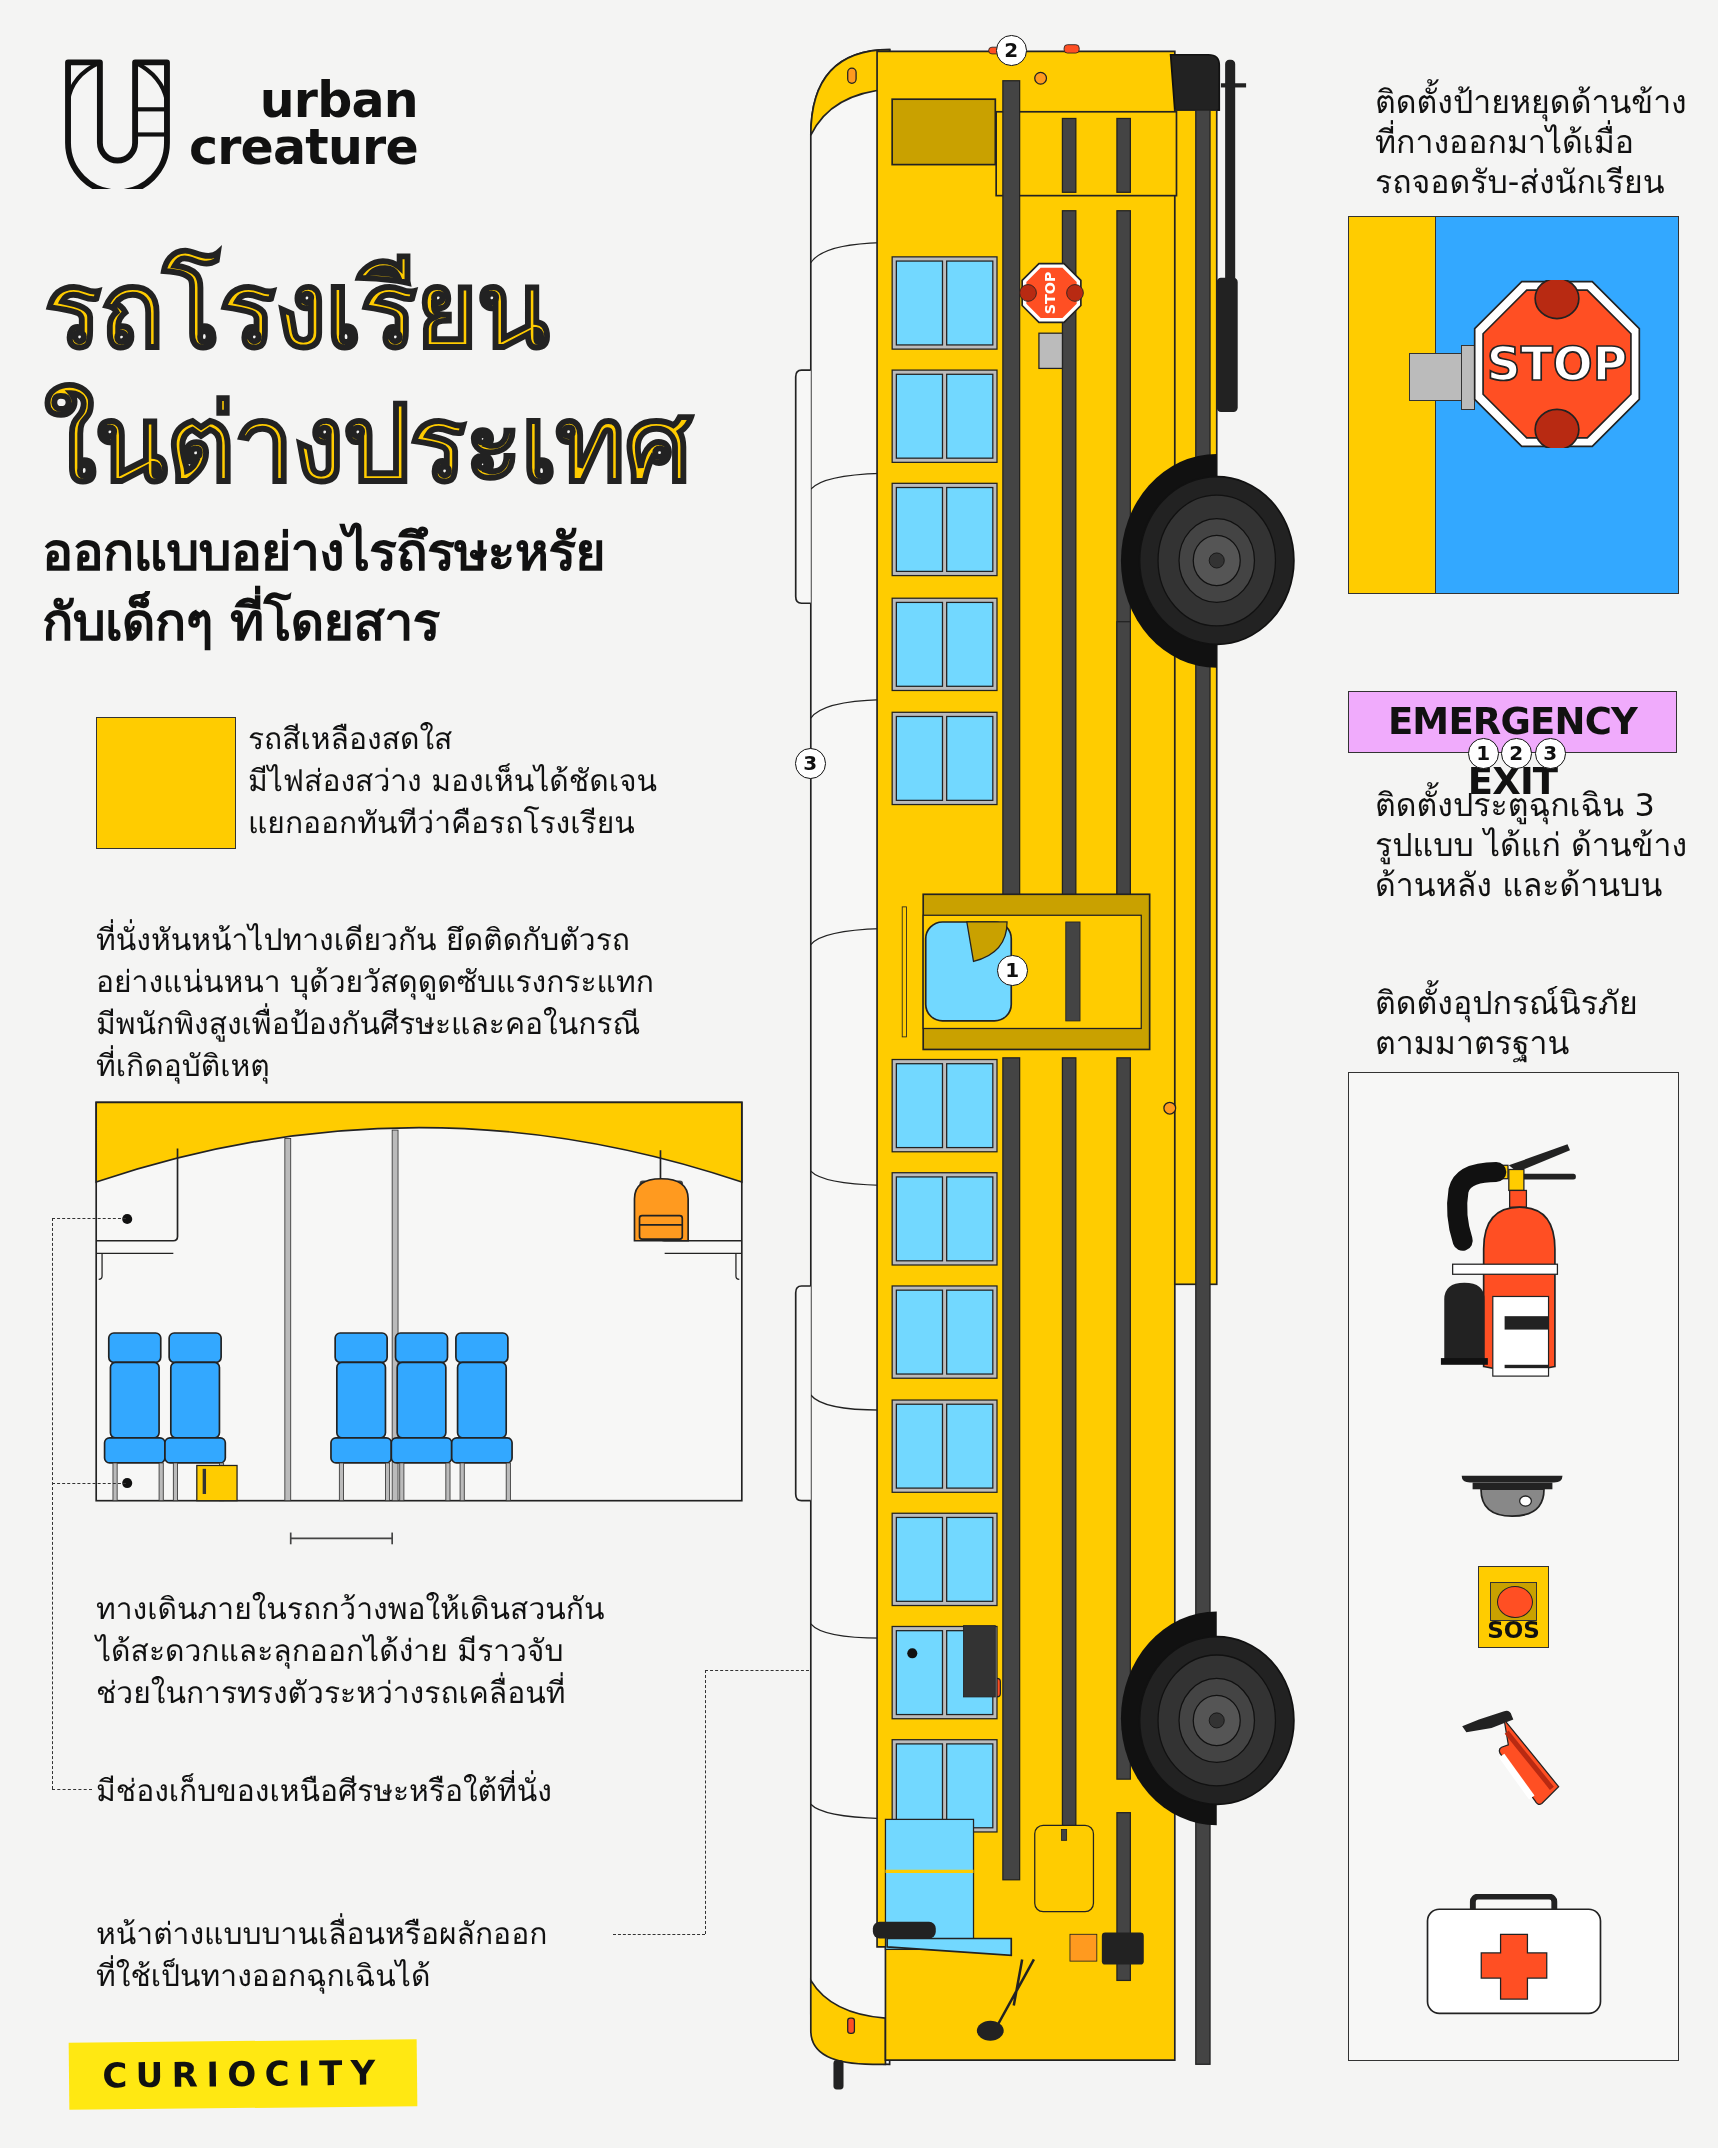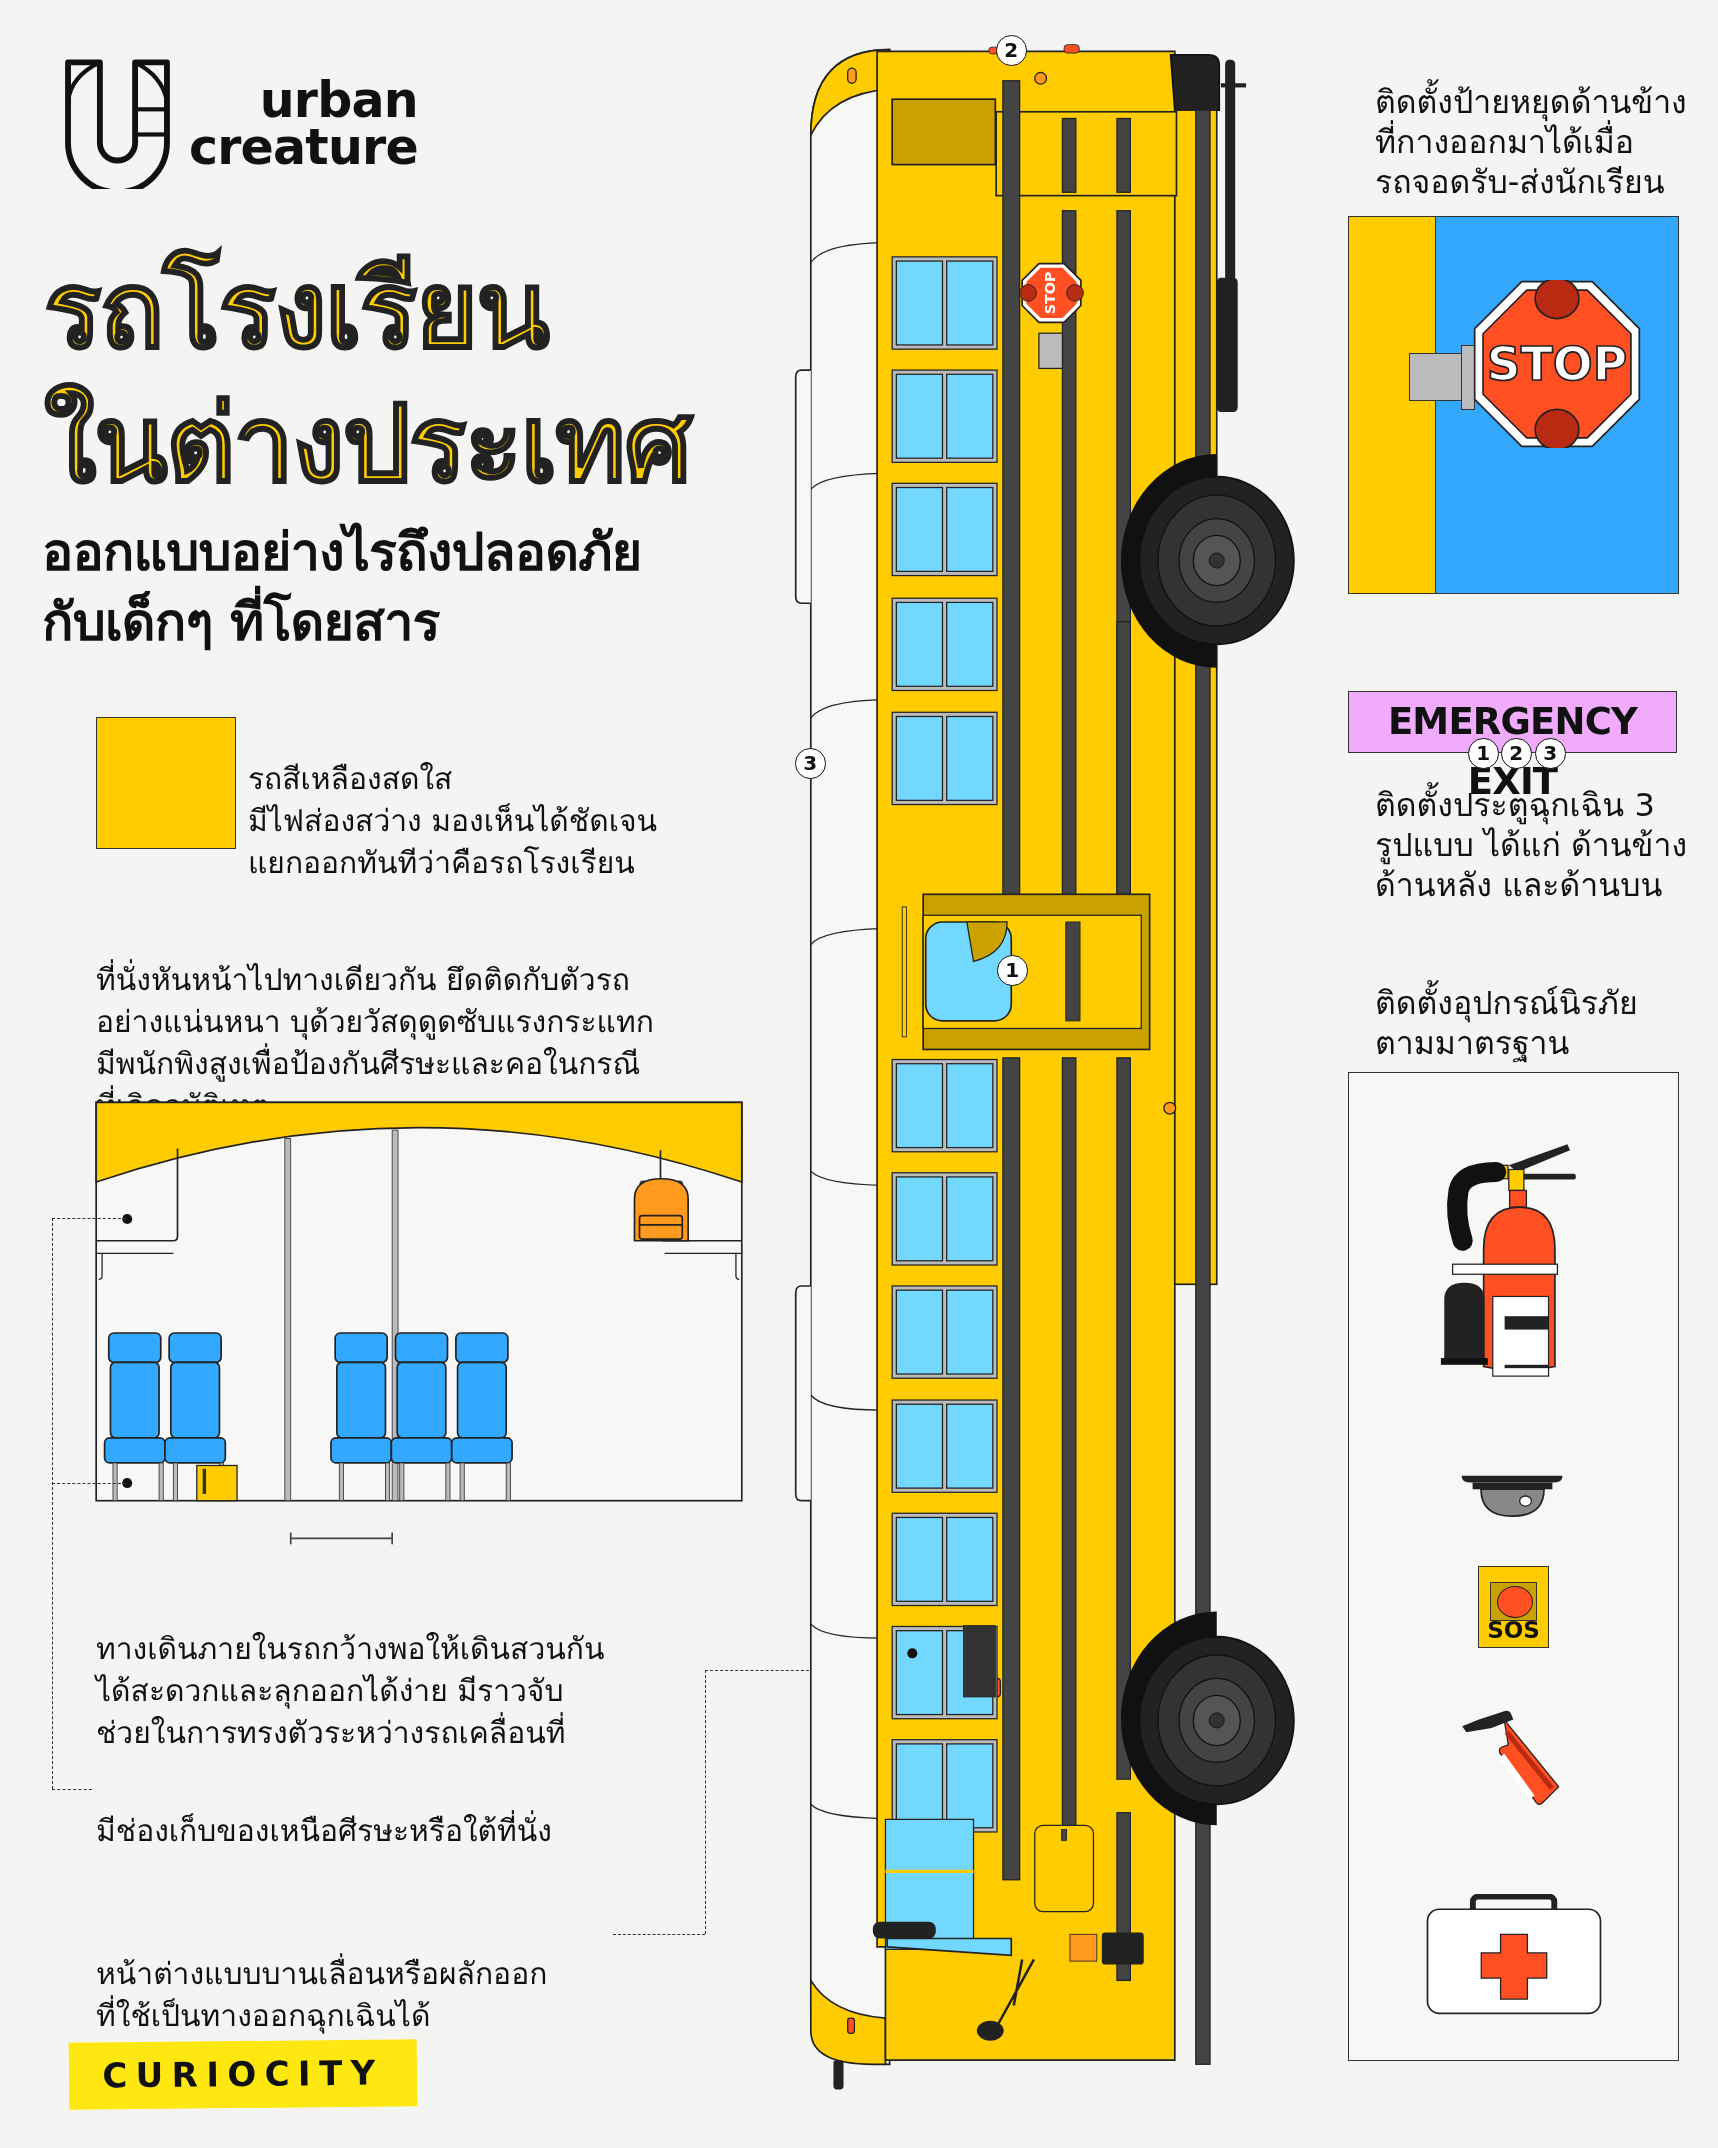--- a/index.html
+++ b/index.html
@@ -12,21 +12,21 @@
   .abs { position: absolute; }
   
   .logo-text { position:absolute; left:189px; top:77px; font-family:"DejaVu Sans", sans-serif; font-weight:bold; font-size:49px; line-height:47px; letter-spacing:-0.8px; color:#111;text-align:right; }
   
   .title-line {
     position:absolute; left:44px; font-family:Liberation Sans, sans-serif; font-weight:bold;
     font-size:107px; line-height:117px; color:#ffcc00;
     -webkit-text-stroke: 2.5px #222; letter-spacing:-1.7px; white-space:nowrap;
   }
   .subtitle { position:absolute; left:42px; font-weight:bold; font-size:52px; line-height:67px; color:#111; white-space:nowrap; letter-spacing:-0.8px; }
-  .body-text { position:absolute; font-family:"DejaVu Sans", sans-serif; font-size:30px; line-height:42px; color:#111; white-space:nowrap;margin-top:40px; }
+  .body-text { position:absolute; font-family:"DejaVu Sans", sans-serif; font-size:30px; line-height:42px; color:#111; white-space:nowrap; }
   .right-text { position:absolute; font-family:"DejaVu Sans", sans-serif; font-size:32px; line-height:40px; color:#111; white-space:nowrap;margin-left:28px; }
   .yellow-swatch { position:absolute; left:96px; top:717px; width:138px; height:130px; background:#ffcc00; border:1.7px solid #333; }
   .panel { position:absolute; border:1.7px solid #333; }
   .emergency-label { position:absolute; left:1348px; top:691px; width:327px; height:60px; background:#f0abfc; border:1.7px solid #333; font-weight:bold; font-size:37px; line-height:60px; text-align:center; letter-spacing:-0.8px; }
   .num-circle { position:absolute; width:28.5px; height:28.5px; border-radius:50%; background:#fff; border:1.7px solid #111; font-weight:bold; font-size:20px; line-height:28.5px; text-align:center; }
   .curiocity { position:absolute; left:69px; top:2041px; width:348px; height:67px; background:#ffe812; transform:rotate(-0.6deg); font-weight:bold; font-size:34px; letter-spacing:8.4px; line-height:67px; text-align:center; color:#111; }
   .dash { position:absolute; border-color:#333; border-style:dashed; border-width:0; }
 </style>
 </head>
 <body>
@@ -40,21 +40,21 @@
     <line x1="86" y1="90" x2="124" y2="90" stroke="#111" stroke-width="5"></line>
   </svg>
   <div class="logo-text">
     <div>urban</div>
     <div>creature</div>
   </div>
 </div>
 
 <div class="title-line" style="top:252px">รถโรงเรียน</div>
 <div class="title-line" style="top:386px">ในต่างประเทศ</div>
-<div class="subtitle" style="top:519px">ออกแบบอย่างไรถึงปลอดภัย</div>
+<div class="subtitle" style="top:519px">ออกแบบอย่างไรถึรษะหรัย</div>
 <div class="subtitle" style="top:589px">กับเด็กๆ ที่โดยสาร</div>
 
 <div class="yellow-swatch"></div>
 <div class="body-text" style="left:248px;top:718px">
   <div>รถสีเหลืองสดใส</div>
   <div>มีไฟส่องสว่าง มองเห็นได้ชัดเจน</div>
   <div>แยกออกทันทีว่าคือรถโรงเรียน</div>
 </div>
 
 <div class="body-text" style="left:96px;top:919px">

